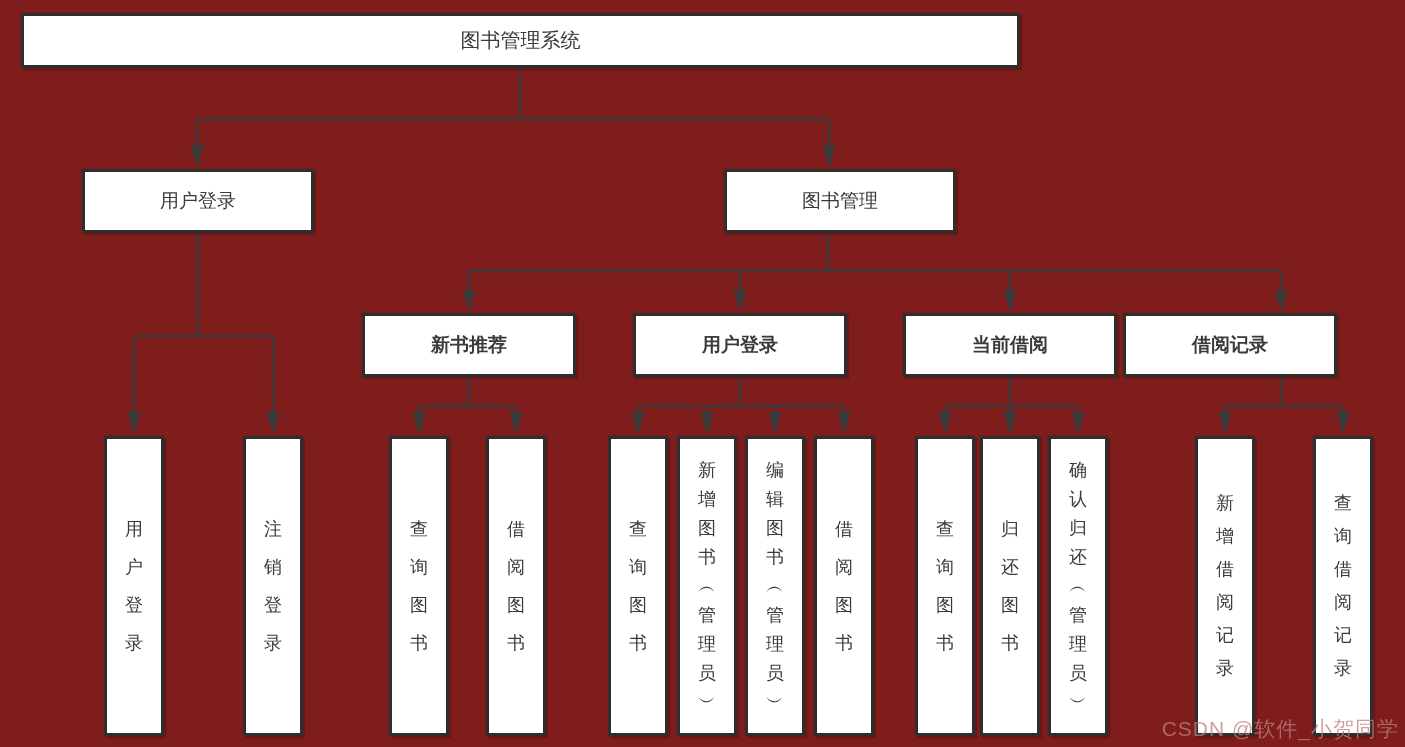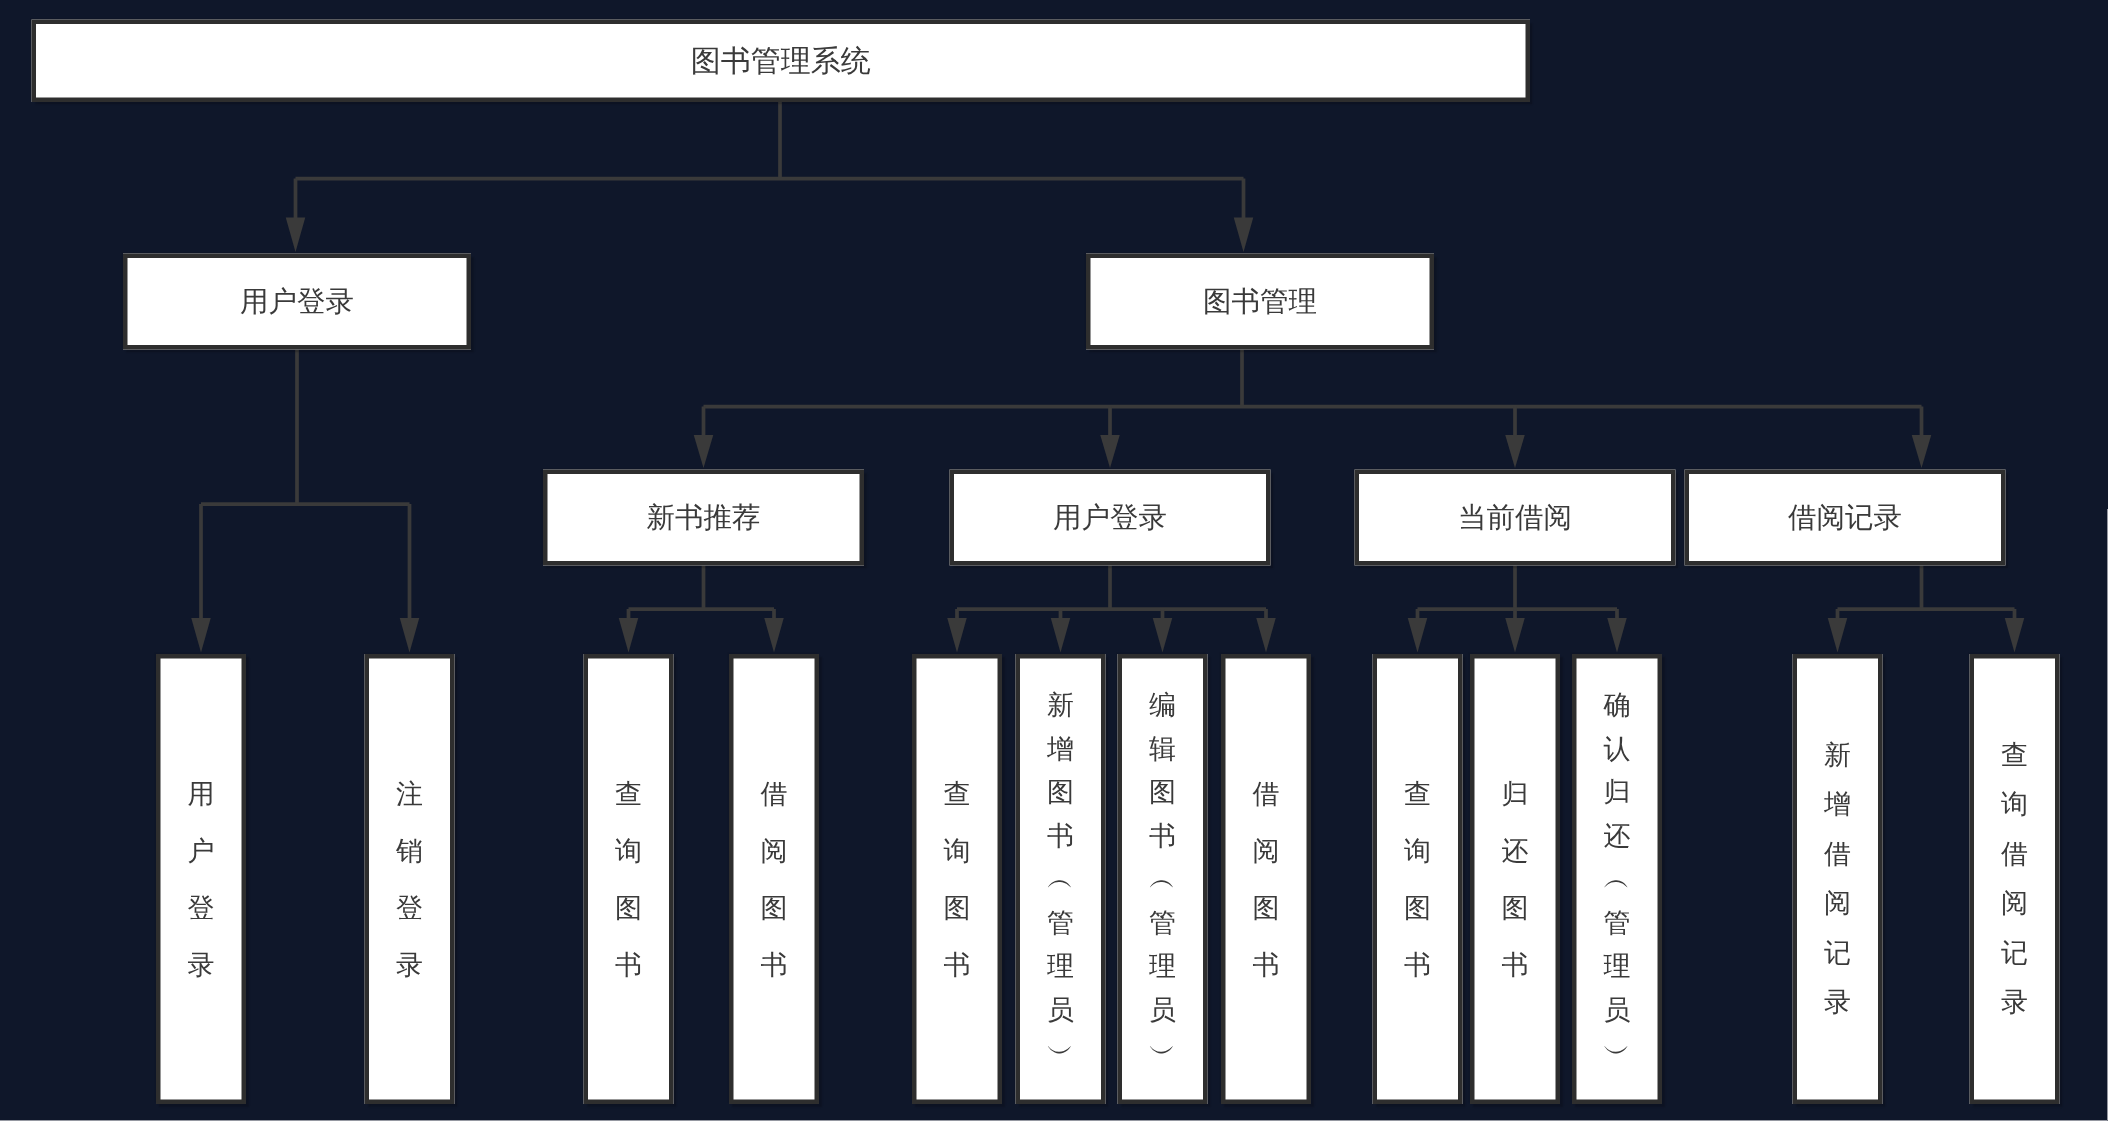--- a/index.html
+++ b/index.html
@@ -1,38 +1,38 @@
 <!DOCTYPE html>
 <html><head>
 <meta charset="utf-8">
 <style>
   html,body{margin:0;padding:0;background:#ffffff;}
   #canvas{
     position:relative;
     width:1405px;height:747px;
-    background:#0f172a;
+    background:#7f1d1d;
     font-family:"Liberation Sans", sans-serif;
     overflow:hidden;
   }
   svg.wires{position:absolute;left:0;top:0;z-index:1;}
   .node{
     position:absolute;
     box-sizing:border-box;
     background:#ffffff;
     border:3px solid #2e2e2e;
     box-shadow:2px 2px 1px rgba(0,0,0,0.18), -1px -1px 0 rgba(0,0,0,0.06);
     display:flex;align-items:center;justify-content:center;
     color:#3a3a3a;
     z-index:2;
   }
   .node.root{left:21px;top:13px;width:999px;height:55px;font-size:20px;}
   .node.lvl{height:64px;font-size:19px;}
   .node.l2a{left:82px; top:169px;width:232px;}
   .node.l2b{left:712px;top:169px;width:232px;margin-left:12px;}
-  .node.l3{top:313px;width:214px;}
+  .node.l3{top:313px;width:214px;font-weight:bold;}
   .node.l3a{left:362px;}
   .node.l3b{left:633px;}
   .node.l3c{left:903px;}
   .node.l3d{left:1123px;}
   .node.leaf{top:436px;width:60px;height:300px;font-size:18px;}
   .leaf-1{left:104px;} .leaf-2{left:243px;}
   .leaf-3{left:389px;} .leaf-4{left:486px;}
   .leaf-5{left:608px;} .leaf-6{left:677px;} .leaf-7{left:745px;} .leaf-8{left:814px;}
   .leaf-9{left:915px;} .leaf-10{left:980px;} .leaf-11{left:1048px;}
   .leaf-12{left:1195px;} .leaf-13{left:1313px;}
@@ -239,14 +239,15 @@
   </div>
   <div class="node leaf leaf-13">
     <span class="vtext" style="line-height: 33px;">查
 询
 借
 阅
 记
 录</span>
   </div>
 
+  <div class="watermark">CSDN @软件_小贺同学</div>
 
 </div>
 
 </body></html>

